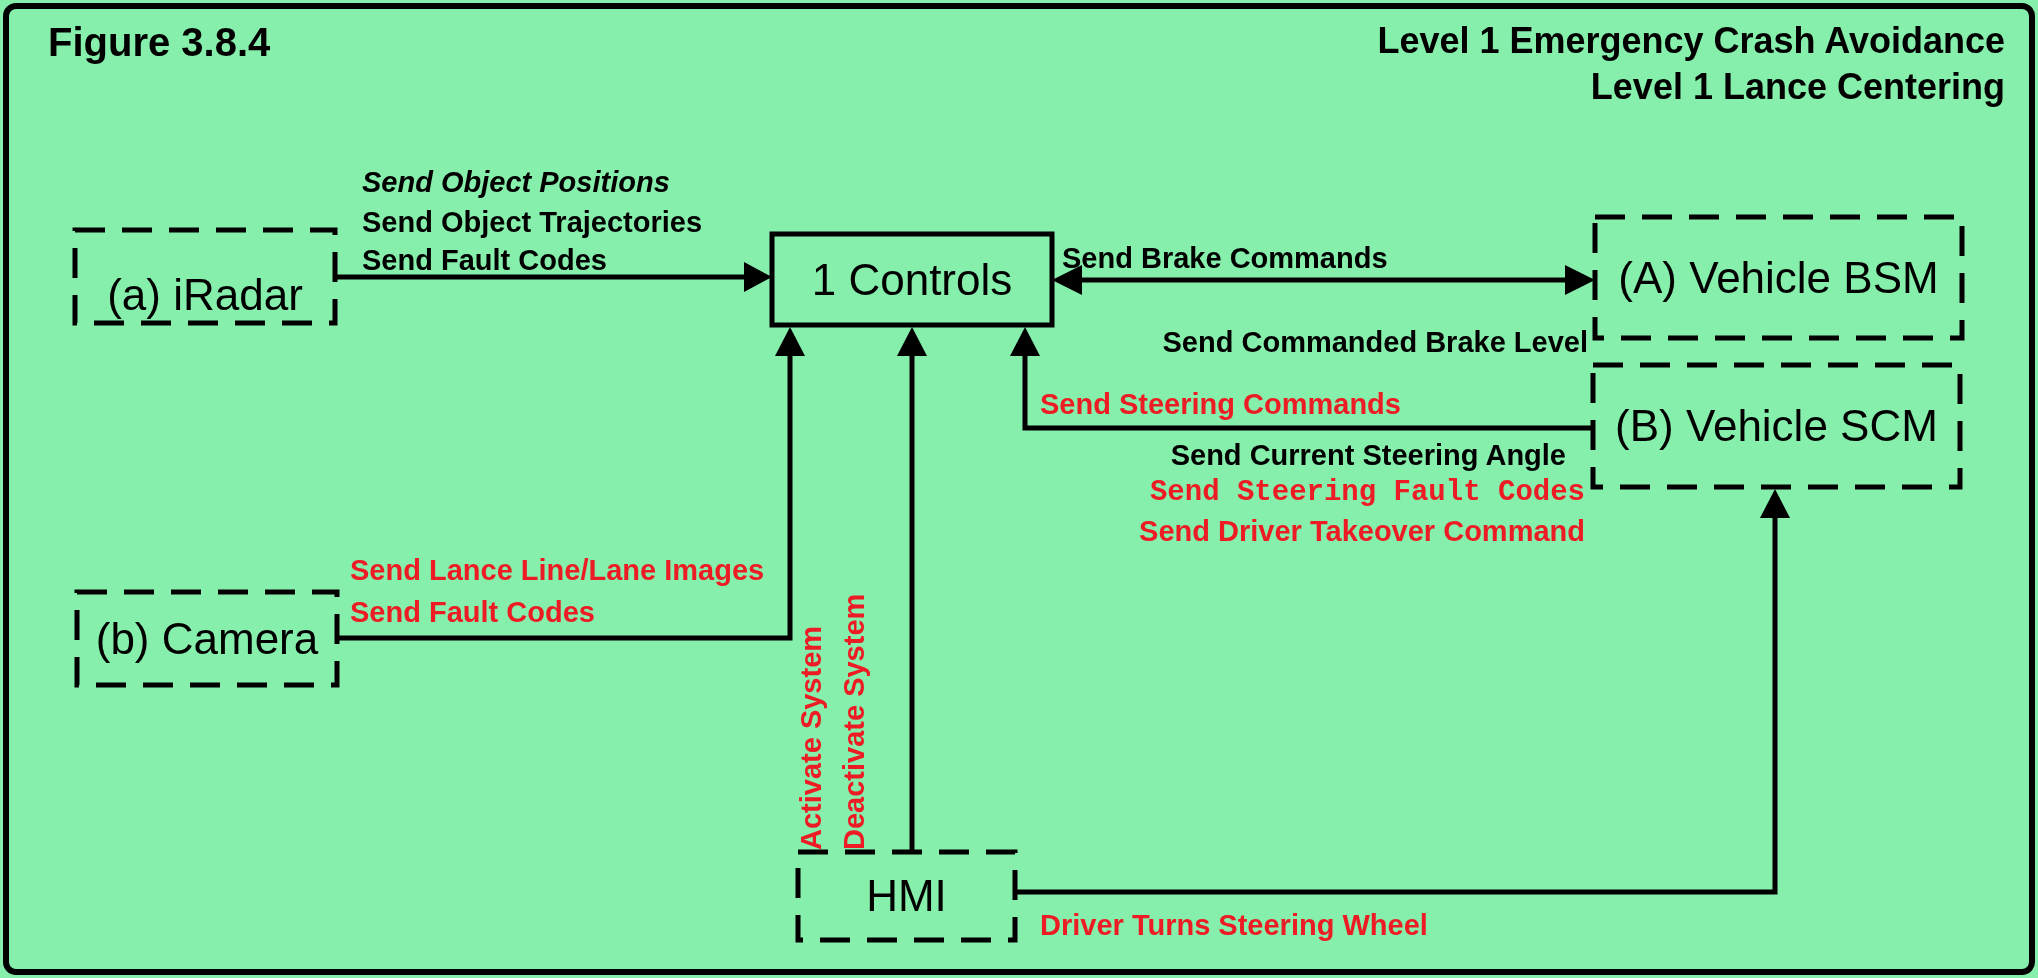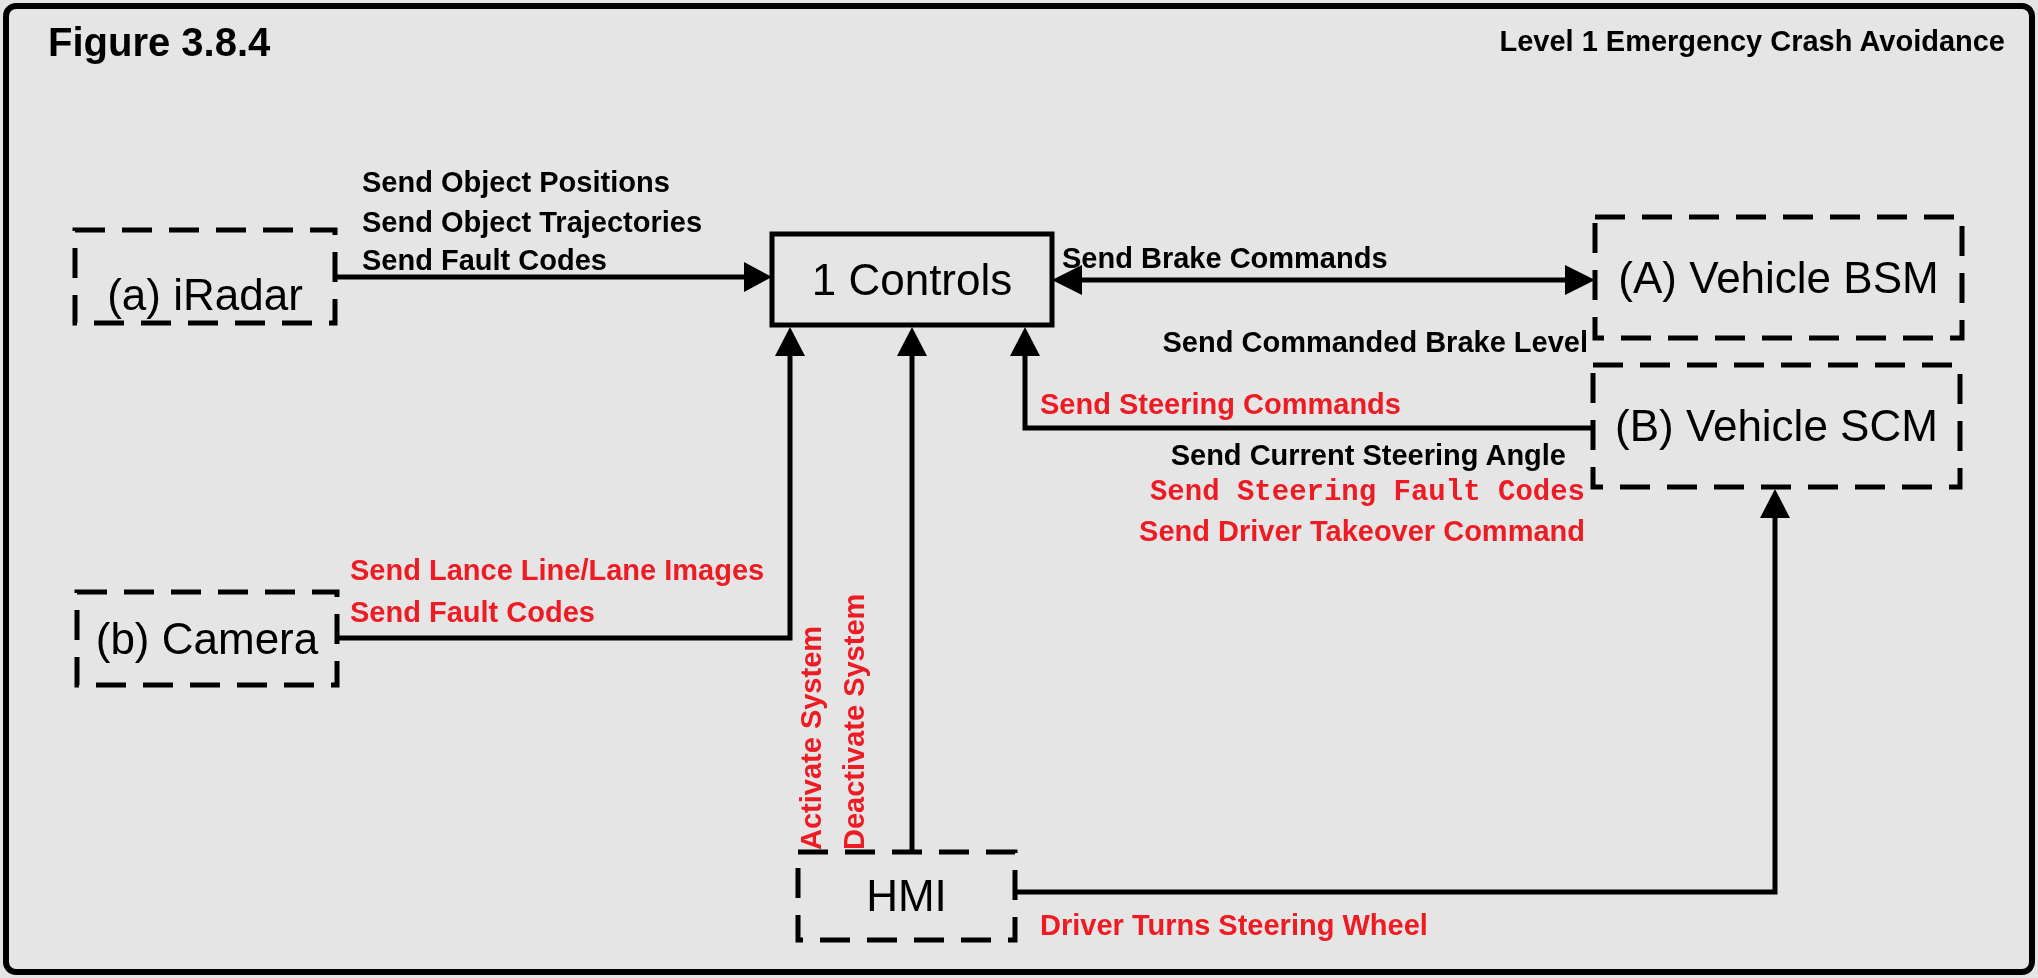--- a/index.html
+++ b/index.html
@@ -4,21 +4,21 @@
 <style>
   html, body {
     margin: 0;
     padding: 0;
     background: #ffffff;
   }
   #canvas {
     position: relative;
     width: 2038px;
     height: 978px;
-    background: #e5e5e5;
+    background: #86efac;
     font-family: "Liberation Sans", sans-serif;
     overflow: hidden;
   }
   #diagram-svg {
     position: absolute;
     left: 0;
     top: 0;
   }
   .figure-caption {
     position: absolute;
@@ -27,21 +27,21 @@
     font-size: 40px;
     font-weight: bold;
     color: #000;
     white-space: nowrap;
   }
   .figure-titles {
     position: absolute;
     right: 33px;
     top: 18px;
     text-align: right;
-    font-size: 29px;
+    font-size: 36px;
     font-weight: bold;
     color: #000;
     line-height: 46px;
     white-space: nowrap;
   }
   .node-label {
     position: absolute;
     display: flex;
     align-items: center;
     justify-content: center;
@@ -103,30 +103,31 @@
     <path d="M1593 428 H1025 V355" fill="none" stroke="#000" stroke-width="5"></path>
     <polygon points="1025,327 1010,356 1040,356" fill="#000"></polygon>
 
     <path d="M1015 892 H1775 V517" fill="none" stroke="#000" stroke-width="5"></path>
     <polygon points="1775,489 1760,518 1790,518" fill="#000"></polygon>
   </svg>
 
   <div class="figure-caption">Figure 3.8.4</div>
   <div class="figure-titles">
     <div>Level 1 Emergency Crash Avoidance</div>
+    <div>Level 1 Lance Centering</div>
   </div>
 
   <div class="node-label" style="left:75px;  top:248px; width:260px; height:93px;">(a) iRadar</div>
   <div class="node-label" style="left:77px;  top:592px; width:260px; height:93px;">(b) Camera</div>
   <div class="node-label" style="left:772px; top:234px; width:280px; height:91px;">1 Controls</div>
   <div class="node-label" style="left:1593px; top:365px; width:367px; height:122px;">(B) Vehicle SCM</div>
   <div class="node-label" style="left:1595px; top:217px; width:367px; height:121px;">(A) Vehicle BSM</div>
   <div class="node-label" style="left:798px; top:852px; width:217px; height:88px;">HMI</div>
 
-  <div class="flow-label" style="left:362px; top:162px;">Send Object Positions</div>
+  <div class="flow-label" style="left:362px; top:162px;font-style:italic;">Send Object Positions</div>
   <div class="flow-label" style="left:362px; top:202px;">Send Object Trajectories</div>
   <div class="flow-label" style="left:362px; top:240px;">Send Fault Codes</div>
 
   <div class="flow-label" style="left:1062px; top:238px;">Send Brake Commands</div>
   <div class="flow-label" style="right:450px; top:322px;">Send Commanded Brake Level</div>
 
   <div class="flow-label red" style="left:1040px; top:384px;">Send Steering Commands</div>
   <div class="flow-label" style="right:472px; top:435px;text-align:center;">Send Current Steering Angle</div>
   <div class="flow-label red" style="right:453px; top:473px;font-family:Liberation Mono, monospace;">Send Steering Fault Codes</div>
   <div class="flow-label red" style="right:453px; top:511px;">Send Driver Takeover Command</div>

